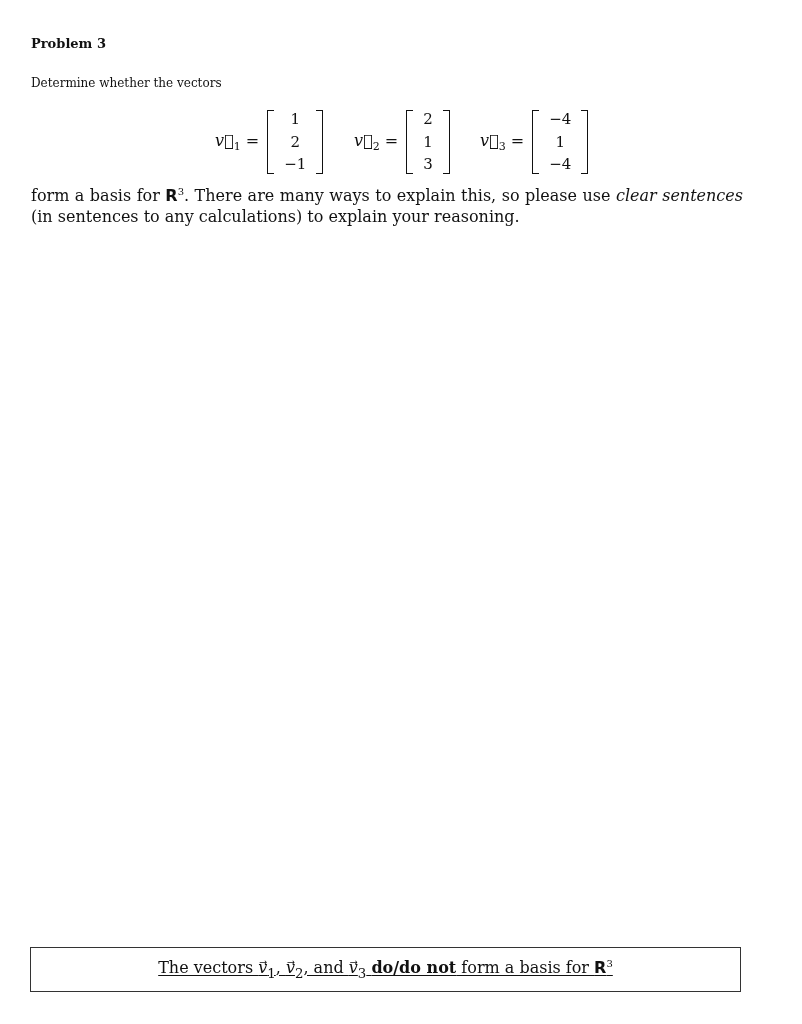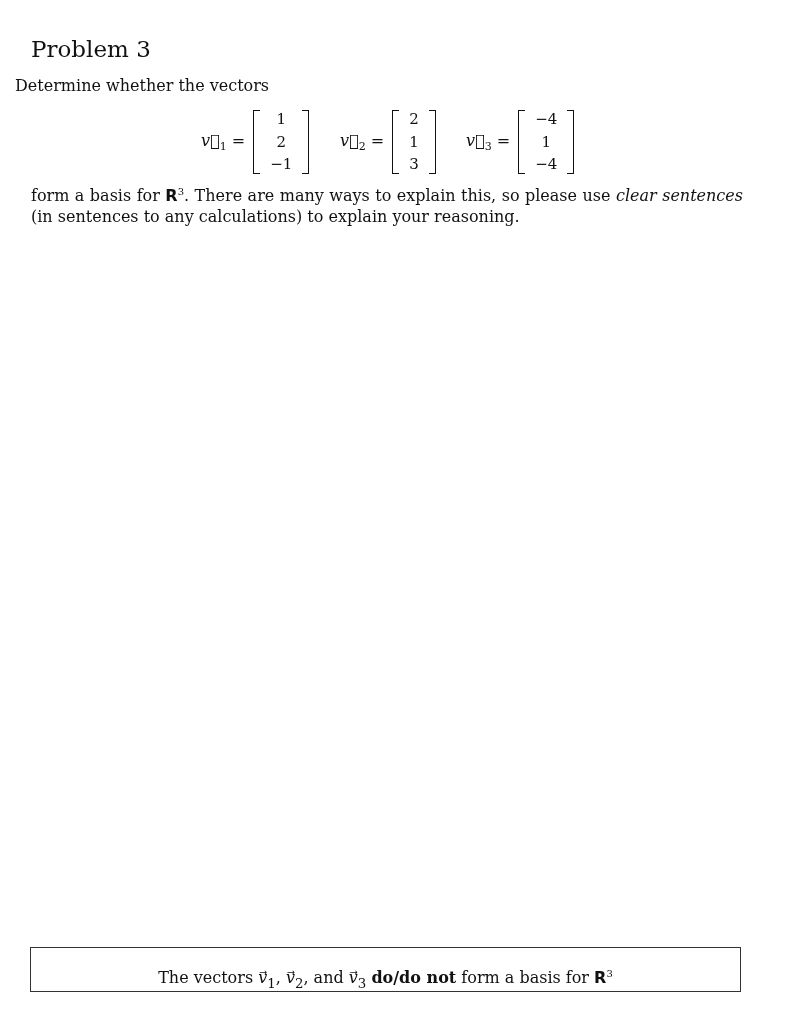--- a/index.html
+++ b/index.html
@@ -1,34 +1,34 @@
 <!DOCTYPE html>
 <html><head>
 <meta charset="utf-8">
 <style>
   html, body { margin:0; padding:0; background:#ffffff; }
   body { width:802px; height:1024px; position:relative; overflow:hidden;
          font-family:"DejaVu Serif","Liberation Serif",serif; color:#111; }
-  #title { position:absolute; left:31px; top:36px; font-size:23px; font-weight:normal; }
-  #intro { position:absolute; left:15px; top:76px; font-size:16px; }
+  #title { position:absolute; left:31px; top:36px; font-size:13px; font-weight:bold; }
+  #intro { position:absolute; left:31px; top:76px; font-size:12px; }
   .vec { position:absolute; top:110px; height:64px; display:flex; align-items:center; font-size:16px; }
-  .vec .lhs { margin-right:8px; font-style:italic; }
+  .vec .lhs { margin-right:8px; font-style:italic;margin-left:14px; }
   .vec .lhs sub { font-style:normal; font-size:11px; }
   .bracket { display:flex; align-items:stretch; height:64px; }
   .br-l, .br-r { width:6px; border-top:1.5px solid #111; border-bottom:1.5px solid #111; }
   .br-l { border-left:1.5px solid #111; }
   .br-r { border-right:1.5px solid #111; }
   .col { display:flex; flex-direction:column; justify-content:space-between; align-items:center;
          padding:0 10px; font-size:15px; line-height:19px; }
   #v1 { left:201px; } #v2 { left:340px; } #v3 { left:466px; }
   #para { position:absolute; left:31px; top:181px; width:712px; font-size:16px; line-height:21px; text-align:justify; }
   #para em { font-style:italic; }
   .bb { font-family:"DejaVu Sans",sans-serif; font-weight:bold; }
   #answer-box { position:absolute; left:30px; top:947px; width:709px; height:43px;
-                border:1.5px solid #333; display:flex; align-items:flex-end; justify-content:center; font-size:16px; }
+                border:1.5px solid #333; display:flex; align-items:center; justify-content:center; font-size:16px;text-decoration:underline; }
   #answer-box b { font-weight:bold; }
   sup { font-size:10px; }
 </style>
 </head>
 <body>
 
 <div id="title">Problem 3</div>
 <div id="intro">Determine whether the vectors</div>
 
 <div class="vec" id="v1">

